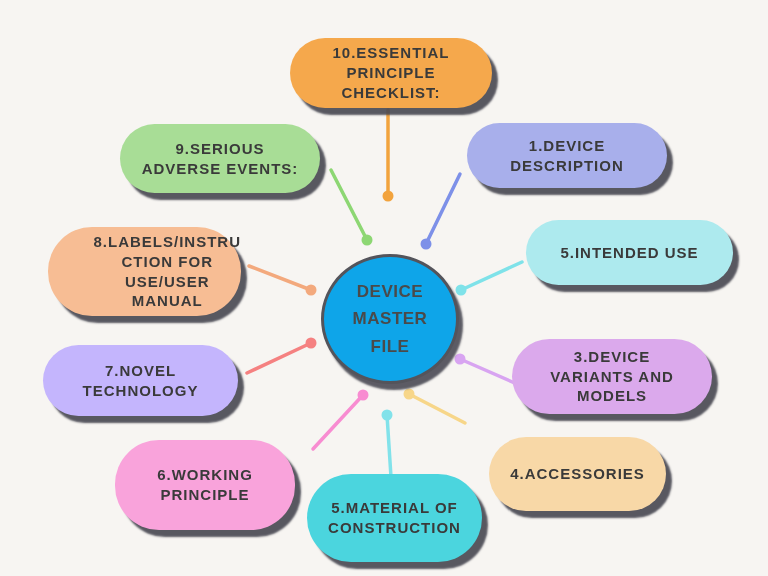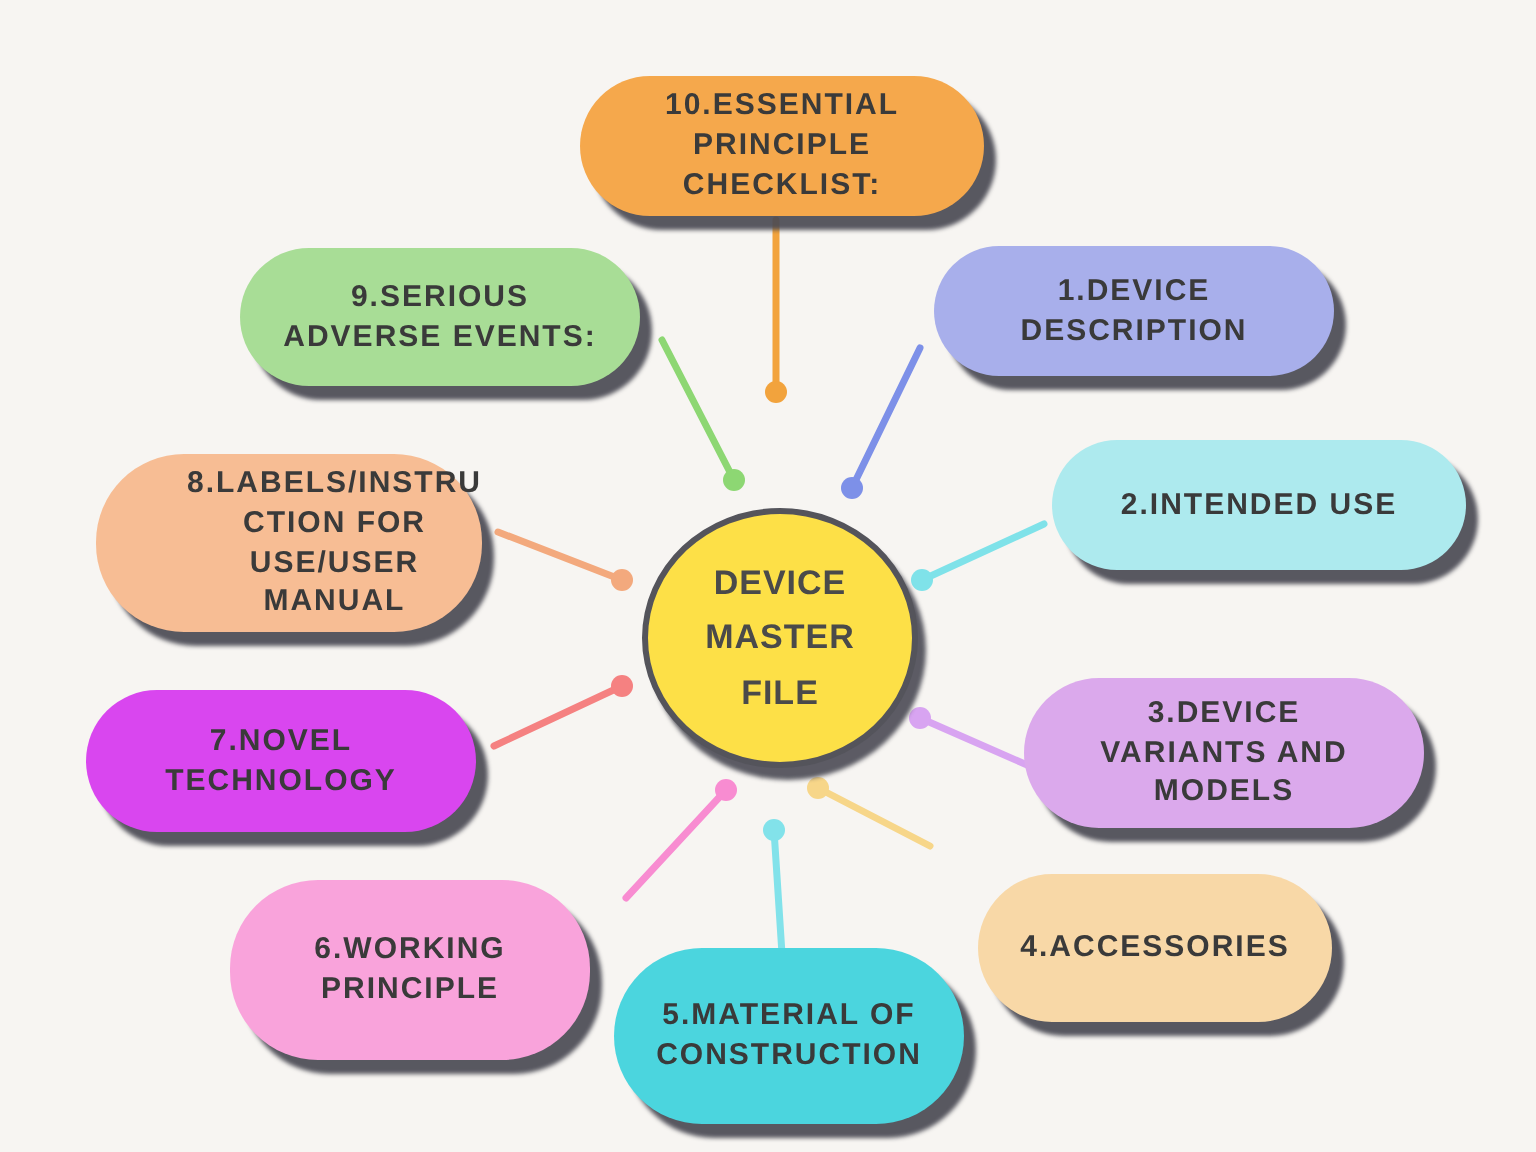--- a/index.html
+++ b/index.html
@@ -89,21 +89,21 @@
 PRINCIPLE
 CHECKLIST:</span>
   </div>
 
   <div class="node n1" style="background: rgb(168, 175, 235);">
     <span class="lbl">1.DEVICE
 DESCRIPTION</span>
   </div>
 
   <div class="node n2" style="background: rgb(173, 234, 238);">
-    <span class="lbl">2.INTENDED USE</span>
+    <span class="lbl">5.INTENDED USE</span>
   </div>
 
   <div class="node n3" style="background: rgb(219, 169, 236);">
     <span class="lbl">3.DEVICE
 VARIANTS AND
 MODELS</span>
   </div>
 
   <div class="node n4" style="background: rgb(248, 216, 167);">
     <span class="lbl">4.ACCESSORIES</span>
@@ -112,36 +112,36 @@
   <div class="node n5" style="background: rgb(75, 213, 222);">
     <span class="lbl">5.MATERIAL OF
 CONSTRUCTION</span>
   </div>
 
   <div class="node n6" style="background: rgb(249, 163, 219);">
     <span class="lbl">6.WORKING
 PRINCIPLE</span>
   </div>
 
-  <div class="node n7" style="background: #d946ef;">
+  <div class="node n7" style="background: #c4b5fd;">
     <span class="lbl">7.NOVEL
 TECHNOLOGY</span>
   </div>
 
   <div class="node n8" style="background: rgb(247, 189, 148); justify-content: flex-end;">
     <span class="lbl">8.LABELS/INSTRU
 CTION FOR
 USE/USER
 MANUAL</span>
   </div>
 
   <div class="node n9" style="background: rgb(168, 221, 150);">
     <span class="lbl">9.SERIOUS
 ADVERSE EVENTS:</span>
   </div>
 
-  <div class="center" style="background: #fde047; border-color: rgb(84, 84, 91);">
+  <div class="center" style="background: #0ea5e9; border-color: rgb(84, 84, 91);">
     <span class="lbl">DEVICE
 MASTER
 FILE</span>
   </div>
 
 </div>
 
 </body></html>

